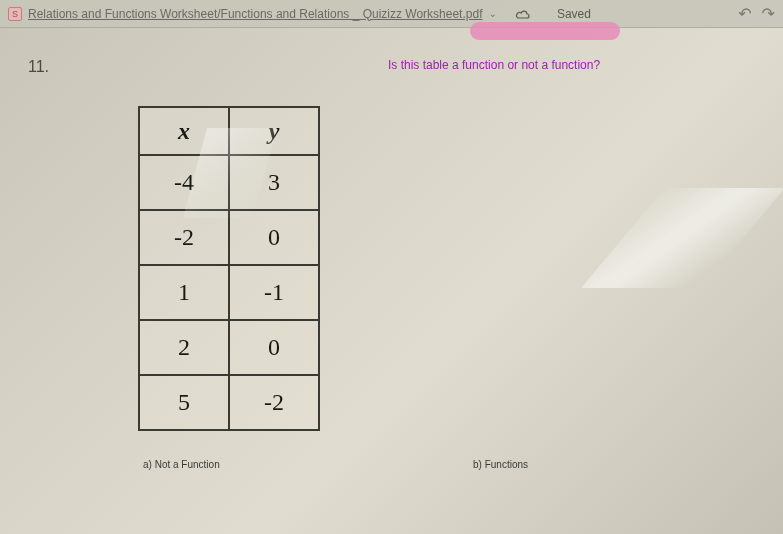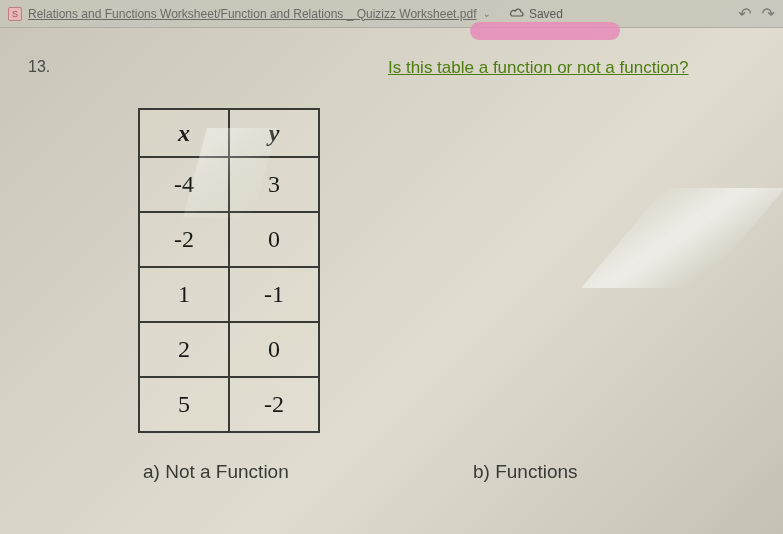--- a/index.html
+++ b/index.html
@@ -36,22 +36,23 @@
     }
     .breadcrumb-text { color: #6a6a65; text-decoration: underline; }
     .chevron-icon {
       margin-left: 6px;
       color: #7a7a75;
       font-size: 10px;
     }
     .saved-group {
       margin-left: 18px;
       display: flex;
-      align-items: flex-start;
+      align-items: flex-end;
       color: #5a5a55;
+      gap: 22px;
     }
     .cloud-icon {
       width: 16px;
       height: 12px;
       margin-right: 4px;
       position: relative;
     }
     .cloud-icon svg { display: block; }
     .spacer { flex: 1; }
     .undo-redo { display: flex; gap: 10px; color: #7a7a75; }
@@ -73,24 +74,23 @@
     .question-row {
       display: flex;
       align-items: flex-start;
     }
     .question-number {
       font-size: 16px;
       color: #4a4a45;
       width: 110px;
     }
     .question-text {
-      font-size: 17px;
-      color: #4d7c0f;
+      font-size: 12px;
+      color: #a21caf;
       margin-left: 250px;
-      text-decoration: underline;
     }
     .table-wrap {
       margin-top: 30px;
       margin-left: 110px;
     }
     table {
       border-collapse: collapse;
       background: rgba(235, 232, 220, 0.3);
     }
     td {
@@ -125,55 +125,55 @@
       width: 120px;
       height: 100px;
       background: linear-gradient(120deg, transparent 0%, rgba(255,255,255,0.5) 40%, rgba(255,255,255,0.5) 50%, transparent 90%);
       transform: skew(-40deg);
       pointer-events: none;
     }
     .options {
       margin-top: 28px;
       margin-left: 115px;
       display: flex;
-      font-size: 19px;
+      font-size: 10px;
       color: #3a3a35;
     }
     .option-a { width: 330px; }
     .option-b { }
   </style>
 </head>
 <body>
 
 <div class="toolbar">
   <div class="file-icon">S</div>
   <span class="breadcrumb-text">Relations and Functions Worksheet</span>
   <span class="breadcrumb-text"> / </span>
-  <span class="breadcrumb-text">Function and Relations _ Quizizz Worksheet.pdf</span>
+  <span class="breadcrumb-text">Functions and Relations _ Quizizz Worksheet.pdf</span>
   <span class="chevron-icon">⌄</span>
   <div class="saved-group">
     <span class="cloud-icon">
       <svg viewBox="0 0 16 12" width="16" height="12">
           <path d="M12 5a3 3 0 0 0-5.8-1A2.5 2.5 0 0 0 3 9h9a2 2 0 0 0 0-4z" fill="none" stroke="#5a5a55" stroke-width="1.2"></path>
         </svg>
     </span>
     <span>Saved</span>
   </div>
   <div class="spacer"></div>
   <div class="undo-redo">
     <span>↶</span>
     <span>↷</span>
   </div>
 </div>
 
 <div class="pink-mark"></div>
 
 <div class="content">
   <div class="question-row">
-    <div class="question-number">13.</div>
+    <div class="question-number">11.</div>
     <div class="question-text">Is this table a function or not a function?</div>
   </div>
 
   <div class="table-wrap">
     <table>
       <tbody>
           <tr>
         <td class="header">x</td>
         <td class="header">y</td>
       </tr>

